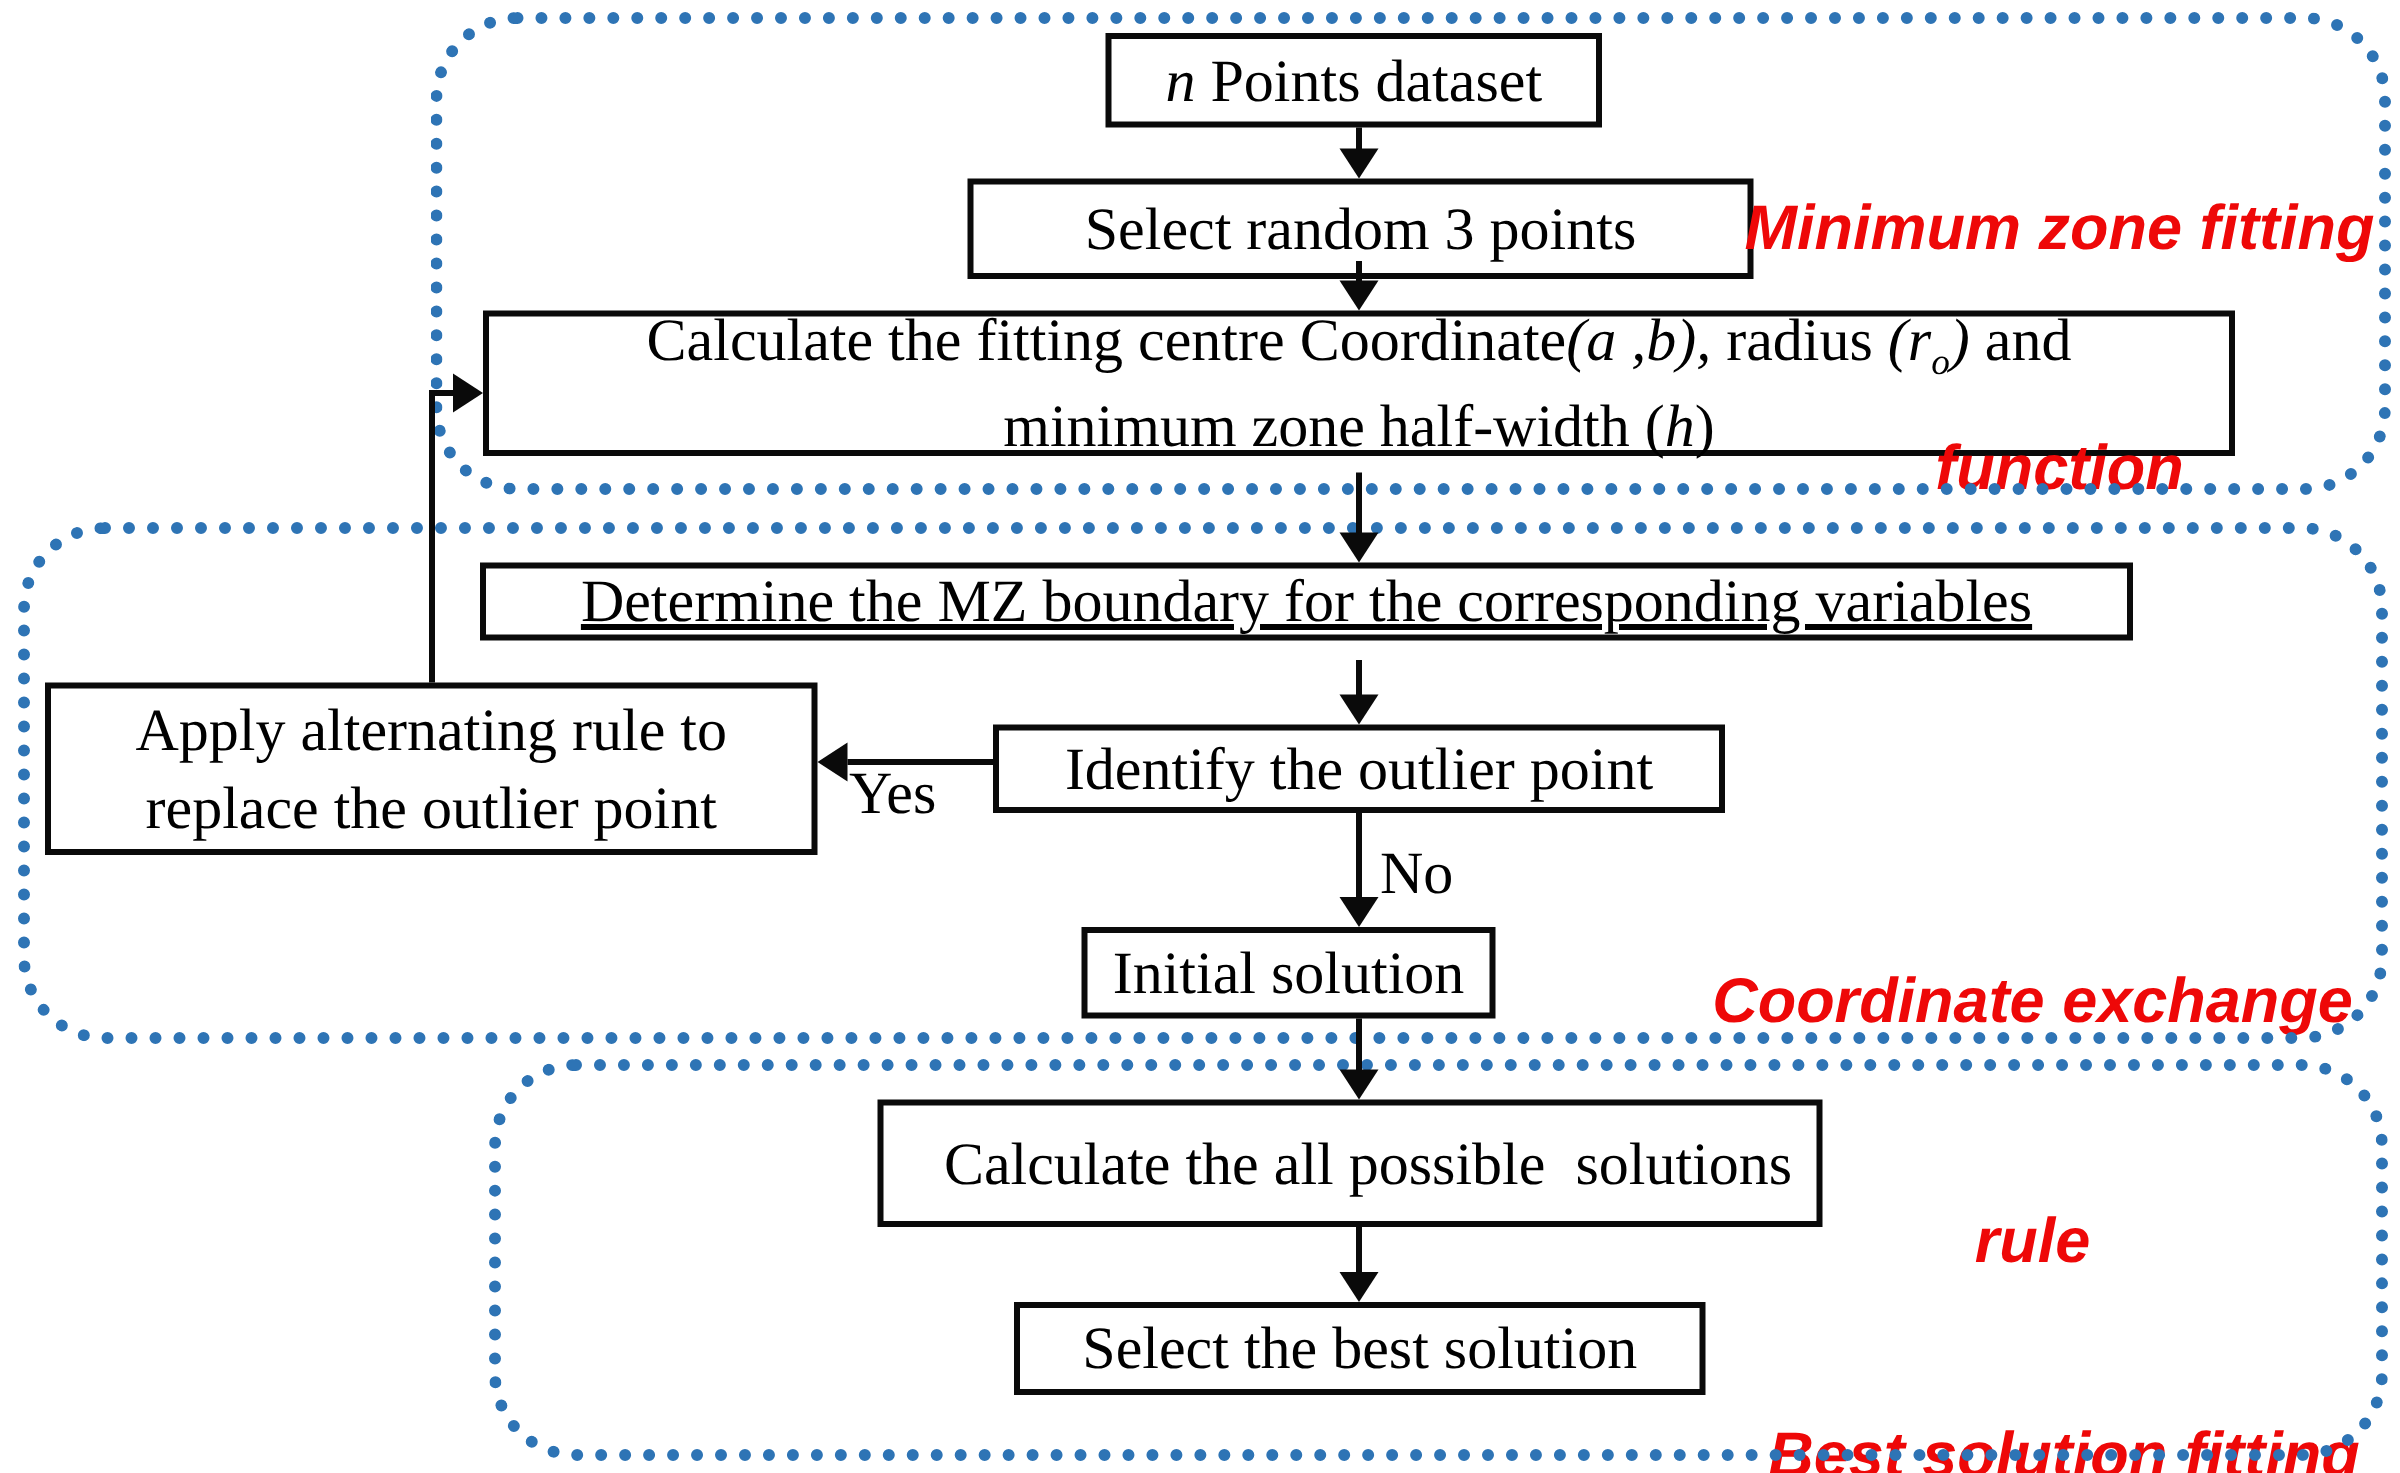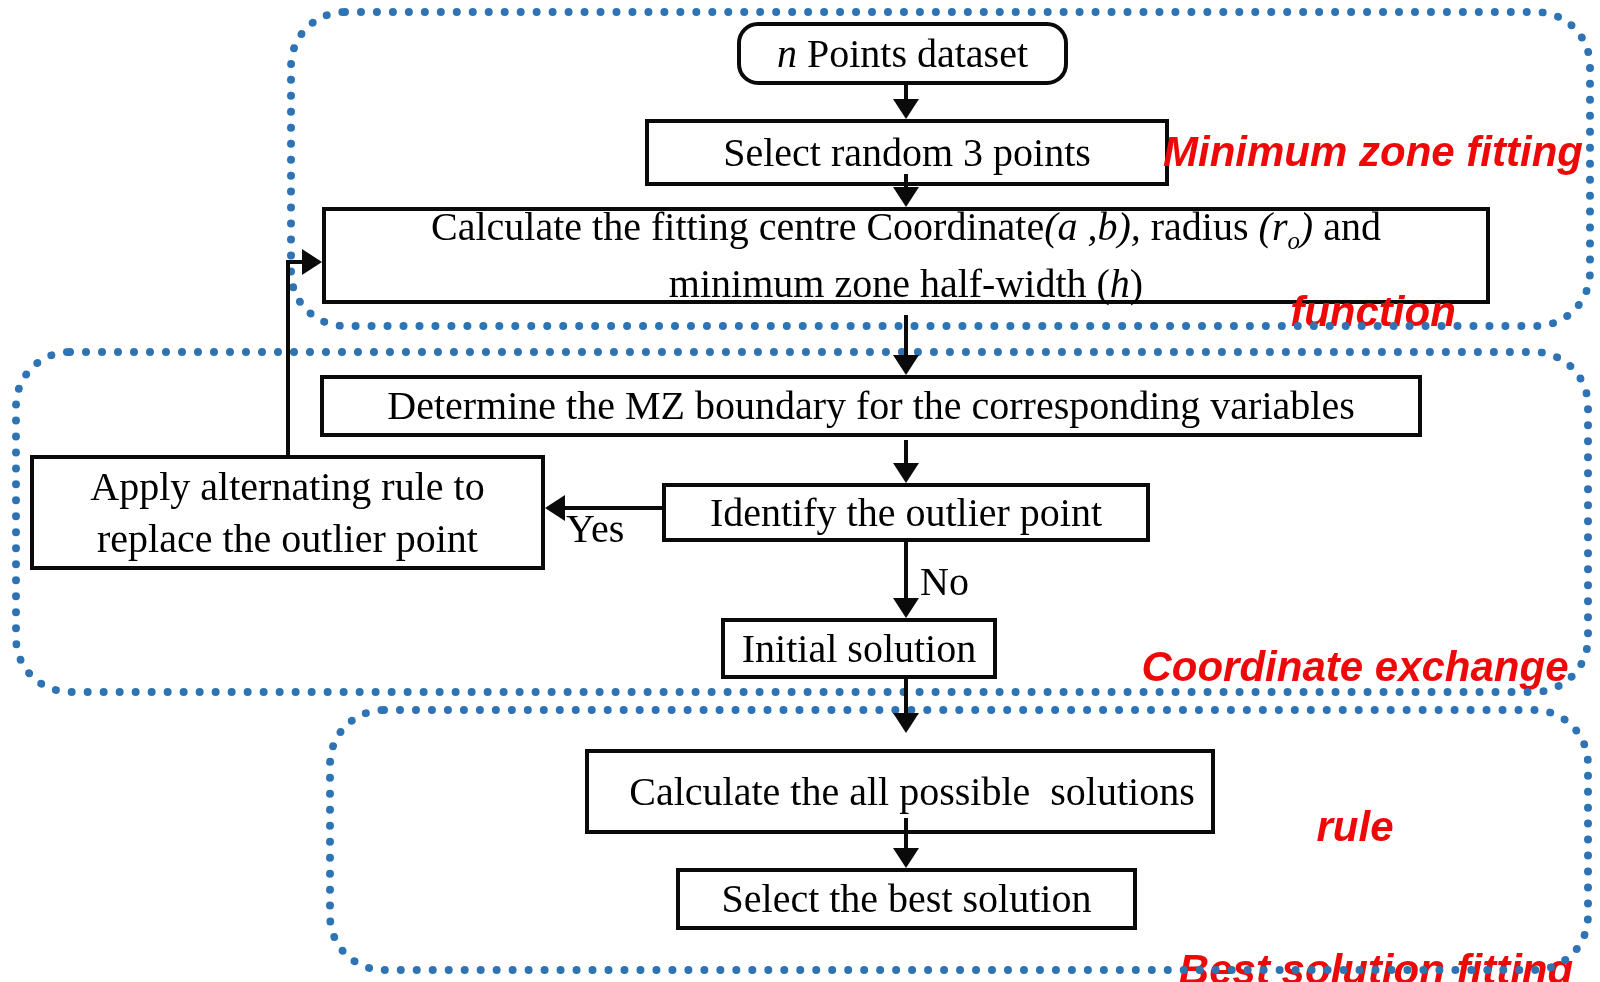--- a/index.html
+++ b/index.html
@@ -36,51 +36,51 @@
     border-top:13px solid transparent;border-bottom:13px solid transparent;border-right:20px solid #0a0a0a;}
   .head-right{position:absolute;width:0;height:0;z-index:30;
     border-top:13px solid transparent;border-bottom:13px solid transparent;border-left:20px solid #0a0a0a;}
   .edge-label{position:absolute;font-size:40px;z-index:31;white-space:pre;}
 </style>
 </head>
 <body>
 
 <div class="canvas">
 
-  <div class="fbox" style="left:737px;top:22px;width:331px;height:63px;border-radius:21px;">
+  <div class="fbox" style="left:737px;top:22px;width:331px;height:63px;">
     <div class="ln"><span class="it">n</span><span> Points dataset</span></div>
   </div>
 
   <div class="fbox" style="left:645px;top:119px;width:524px;height:67px;">
     <div class="ln">Select random 3 points</div>
   </div>
 
   <div class="fbox" style="left:322px;top:207px;width:1168px;height:97px;">
     <div class="ln"><span>Calculate the fitting centre Coordinate</span><span class="it">(a ,b),</span><span> radius </span><span class="it">(r</span><sub class="it">o</sub><span class="it">)</span><span> and</span></div>
     <div class="ln"><span>minimum zone half-width (</span><span class="it">h</span><span>)</span></div>
   </div>
 
-  <div class="fbox" style="left:320px;top:375px;width:1102px;height:62px;">
+  <div class="fbox" style="left:320px;top:375px;width:1102px;height:52px;text-decoration:underline;">
     <div class="ln">Determine the MZ boundary for the corresponding variables</div>
   </div>
 
   <div class="fbox" style="left:662px;top:483px;width:488px;height:59px;">
     <div class="ln">Identify the outlier point</div>
   </div>
 
   <div class="fbox" style="left:30px;top:455px;width:515px;height:115px;">
     <div class="ln">Apply alternating rule to</div>
     <div class="ln">replace the outlier point</div>
   </div>
 
   <div class="fbox" style="left:721px;top:618px;width:276px;height:61px;">
     <div class="ln">Initial solution</div>
   </div>
 
-  <div class="fbox" style="left:585px;top:749px;width:630px;height:85px;padding-left:24px;">
+  <div class="fbox" style="left:585px;top:733px;width:630px;height:85px;padding-left:24px;">
     <div class="ln">Calculate the all possible  solutions</div>
   </div>
 
   <div class="fbox" style="left:676px;top:868px;width:461px;height:62px;">
     <div class="ln">Select the best solution</div>
   </div>
 
   <div class="region" style="left:287px;top:8px;width:1307px;height:322px;"></div>
   <div class="region" style="left:12px;top:348px;width:1580px;height:348px;"></div>
   <div class="region" style="left:326px;top:706px;width:1266px;height:268px;"></div>

